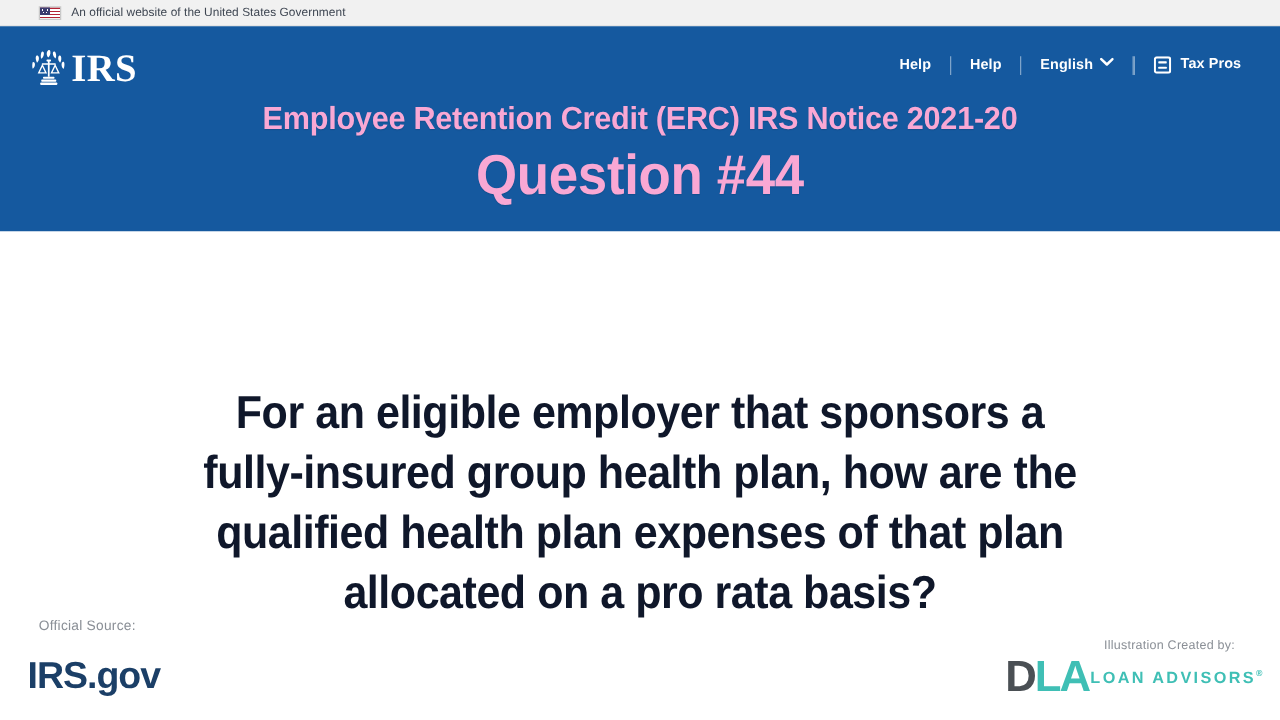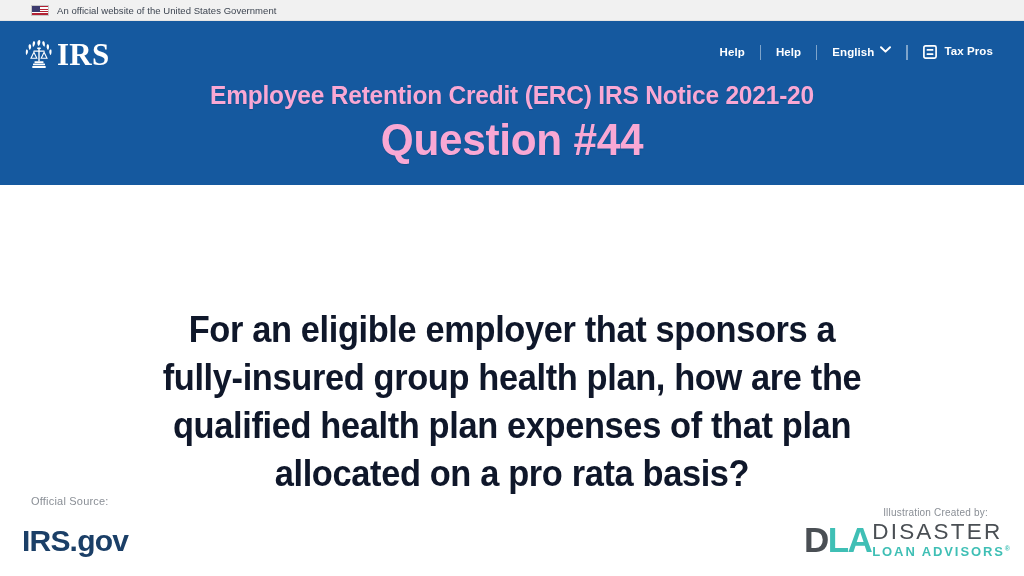--- a/index.html
+++ b/index.html
@@ -360,19 +360,18 @@
   <div class="footer-left">
     <div class="footer-left-label">Official Source:</div>
     <div class="footer-left-brand">IRS.gov</div>
   </div>
 
   <div class="footer-right">
     <div class="footer-right-label">Illustration Created by:</div>
     <div class="dla-logo">
       <span class="dla-mark"><span class="dla-d">D</span><span class="dla-la">LA</span></span>
       <span class="dla-words">
-        <span class="dla-disaster">DISASTER</span>
         <span class="dla-loan"><span>LOAN ADVISORS</span><span class="dla-tm">®</span></span>
       </span>
     </div>
   </div>
 
 </div>
 
 </body></html>

